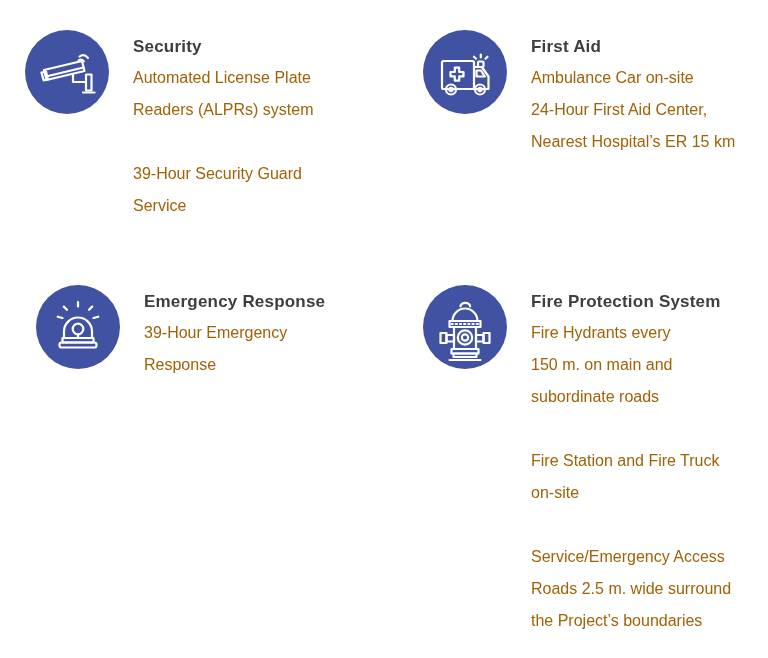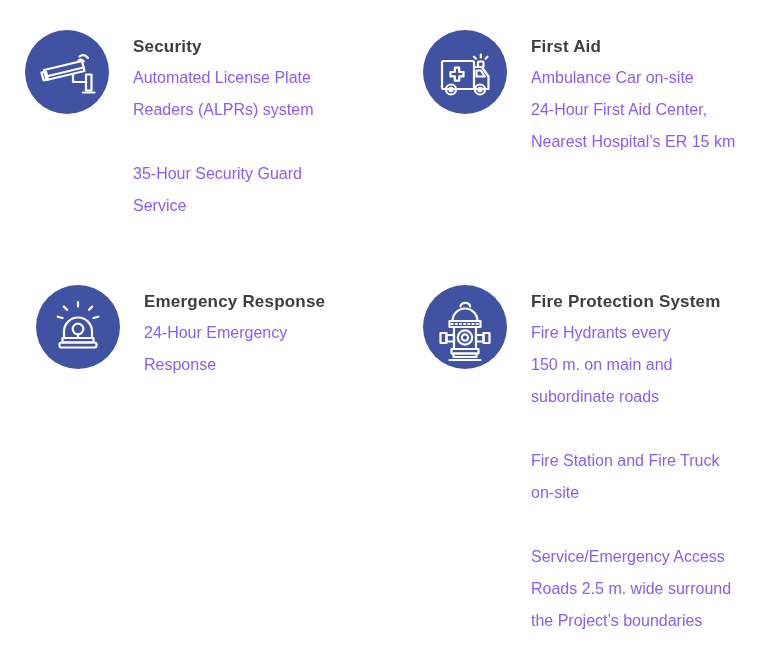--- a/index.html
+++ b/index.html
@@ -57,21 +57,21 @@
     font-weight: 700;
     line-height: 26px;
     color: #3d3e42;
     letter-spacing: 0.2px;
   }
   .card-body { margin-top: 2px; }
   .card-body p {
     margin: 0 0 32px 0;
     font-size: 16px;
     line-height: 32px;
-    color: #8b5cf6;
+    color: #a16207;
     white-space: pre-line;
   }
   .card-body p:last-child { margin-bottom: 0; }
 </style>
 </head>
 <body>
 
 <div class="canvas">
 
   <div class="card card-security">
@@ -87,21 +87,21 @@
           <path d="M54.5 26.5 q4.5 -3.5 8.5 1.5"></path>
           <path d="M53.5 30.5 q2.8 -2.2 5.3 0.9"></path>
         </g>
       </svg>
     </div>
     <div class="text-col">
       <h3 class="card-title">Security</h3>
       <div class="card-body">
         <p>Automated License Plate
 Readers (ALPRs) system</p>
-        <p>35-Hour Security Guard
+        <p>39-Hour Security Guard
 Service</p>
       </div>
     </div>
   </div>
 
   <div class="card card-first-aid">
     <div class="icon-circle">
       <svg viewBox="0 0 84 84">
         <g class="icon-stroke">
           <rect x="19" y="31" width="32" height="28" rx="1.5"></rect>
@@ -142,21 +142,21 @@
           <path d="M31 24.8 l-3.2 -3.2"></path>
           <path d="M53 24.8 l3.2 -3.2"></path>
           <path d="M26.5 33 l-4.8 -1.3"></path>
           <path d="M57.5 33 l4.8 -1.3"></path>
         </g>
       </svg>
     </div>
     <div class="text-col">
       <h3 class="card-title">Emergency Response</h3>
       <div class="card-body">
-        <p>24-Hour Emergency
+        <p>39-Hour Emergency
 Response</p>
       </div>
     </div>
   </div>
 
   <div class="card card-fire">
     <div class="icon-circle">
       <svg viewBox="0 0 84 84">
         <g class="icon-stroke">
           <path d="M37.5 21.5 a4.8 3.6 0 0 1 9.6 0"></path>

